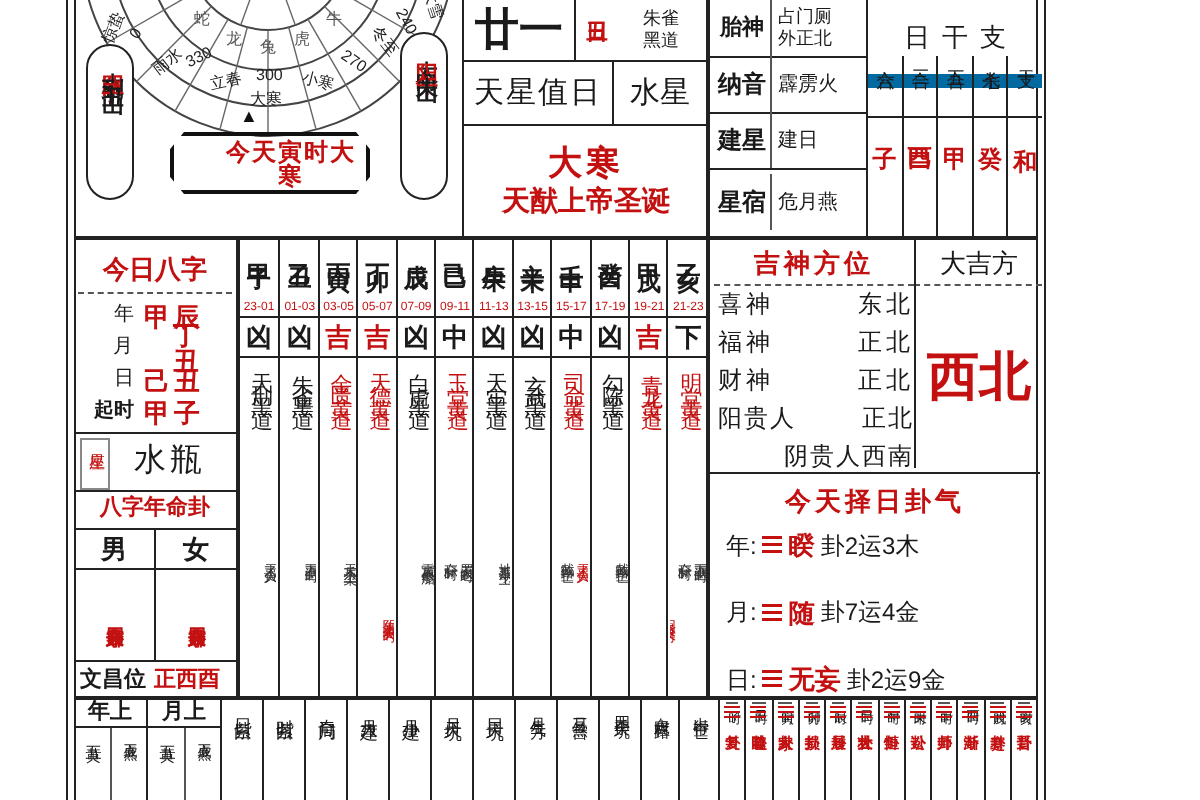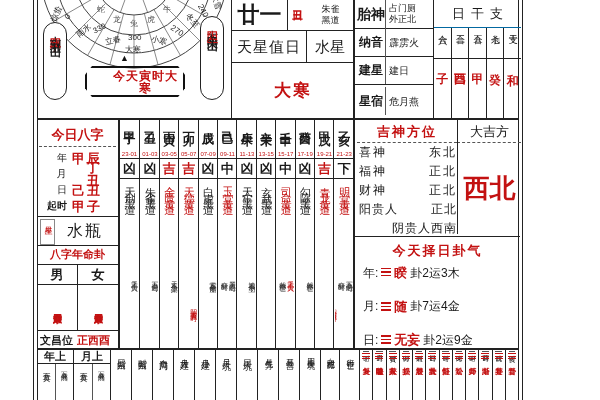--- a/index.html
+++ b/index.html
@@ -116,45 +116,46 @@
         <span>朱雀</span>
         <span>黑道</span>
       </div>
       <div class="hline" style="top:30px;"></div>
       <div class="abs ctr" style="left:0;top:30px;width:74px;height:32px;font-size:15px;letter-spacing:1px;">天星值日</div>
       <div class="vline" style="left:74px;top:30px;height:32px;bottom:auto;"></div>
       <div class="abs ctr" style="left:74px;top:30px;width:48px;height:32px;font-size:15px;">水星</div>
       <div class="hline" style="top:62px;"></div>
       <div class="abs ctr" style="left:0;top:62px;width:122px;height:56px;flex-direction:column;gap:3px;">
         <span class="r b" style="font-size:17px;letter-spacing:2px;">大寒</span>
+        <span class="r b" style="font-size:14px;">天猷上帝圣诞</span>
       </div>
     </div>
 
     <div class="abs" style="left:316px;top:0;width:165px;height:118px;border-left:2px solid #222;">
 
       <div class="abs" style="left:0;top:0;width:78px;height:28px;border-bottom:1px solid #222;">
-        <span class="abs ctr b" style="left:2px;top:0;width:28px;height:28px;font-size:14px;border-right:1px solid #555;">胎神</span>
+        <span class="abs ctr b" style="left:2px;top:0;width:28px;height:28px;font-size:11px;border-right:1px solid #555;">胎神</span>
         <span class="abs" style="left:34px;top:4px;font-size:9px;">占门厕</span>
         <span class="abs" style="left:34px;top:15px;font-size:9px;">外正北</span>
       </div>
       <div class="abs" style="left:0;top:28px;width:78px;height:28px;border-bottom:1px solid #222;">
         <span class="abs ctr b" style="left:2px;top:0;width:28px;height:28px;font-size:12px;border-right:1px solid #555;">纳音</span>
         <span class="abs" style="left:34px;top:10px;font-size:10px;">霹雳火</span>
       </div>
       <div class="abs" style="left:0;top:56px;width:78px;height:28px;border-bottom:1px solid #222;">
         <span class="abs ctr b" style="left:2px;top:0;width:28px;height:28px;font-size:12px;border-right:1px solid #555;">建星</span>
         <span class="abs" style="left:34px;top:10px;font-size:10px;">建日</span>
       </div>
       <div class="abs" style="left:0;top:84px;width:78px;height:34px;">
         <span class="abs ctr b" style="left:2px;top:3px;width:28px;height:28px;font-size:12px;border-right:1px solid #555;">星宿</span>
         <span class="abs" style="left:34px;top:13px;font-size:10px;">危月燕</span>
       </div>
 
       <div class="abs" style="left:78px;top:0;width:87px;height:118px;border-left:1px solid #222;">
-        <div class="abs ctr" style="left:0;top:0;width:87px;height:28px;border-bottom:1px solid #0369a1;font-size:13px;letter-spacing:6px;padding-left:6px;box-sizing:border-box;">日干支</div>
+        <div class="abs ctr" style="left:0;top:0;width:87px;height:44px;border-bottom:7px solid #0369a1;font-size:13px;letter-spacing:6px;padding-left:6px;box-sizing:border-box;">日干支</div>
         <div class="abs" style="left:0;top:28px;width:87px;height:30px;border-bottom:1px solid #222;display:flex;">
           <div class="gzc pvc" style="border-left:none;">
               <span class="vrun" style="font-size:9px;">六合</span>
             </div>
           <div class="gzc pvc">
               <span class="vrun" style="font-size:9px;">三合</span>
             </div>
           <div class="gzc pvc">
               <span class="vrun" style="font-size:9px;">五合</span>
             </div>

